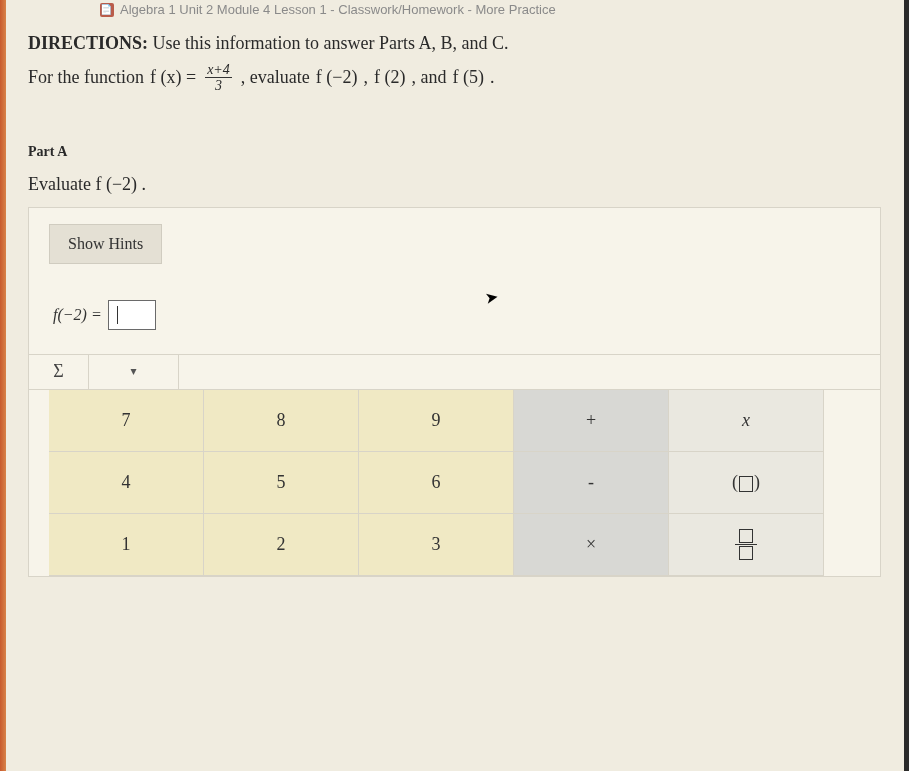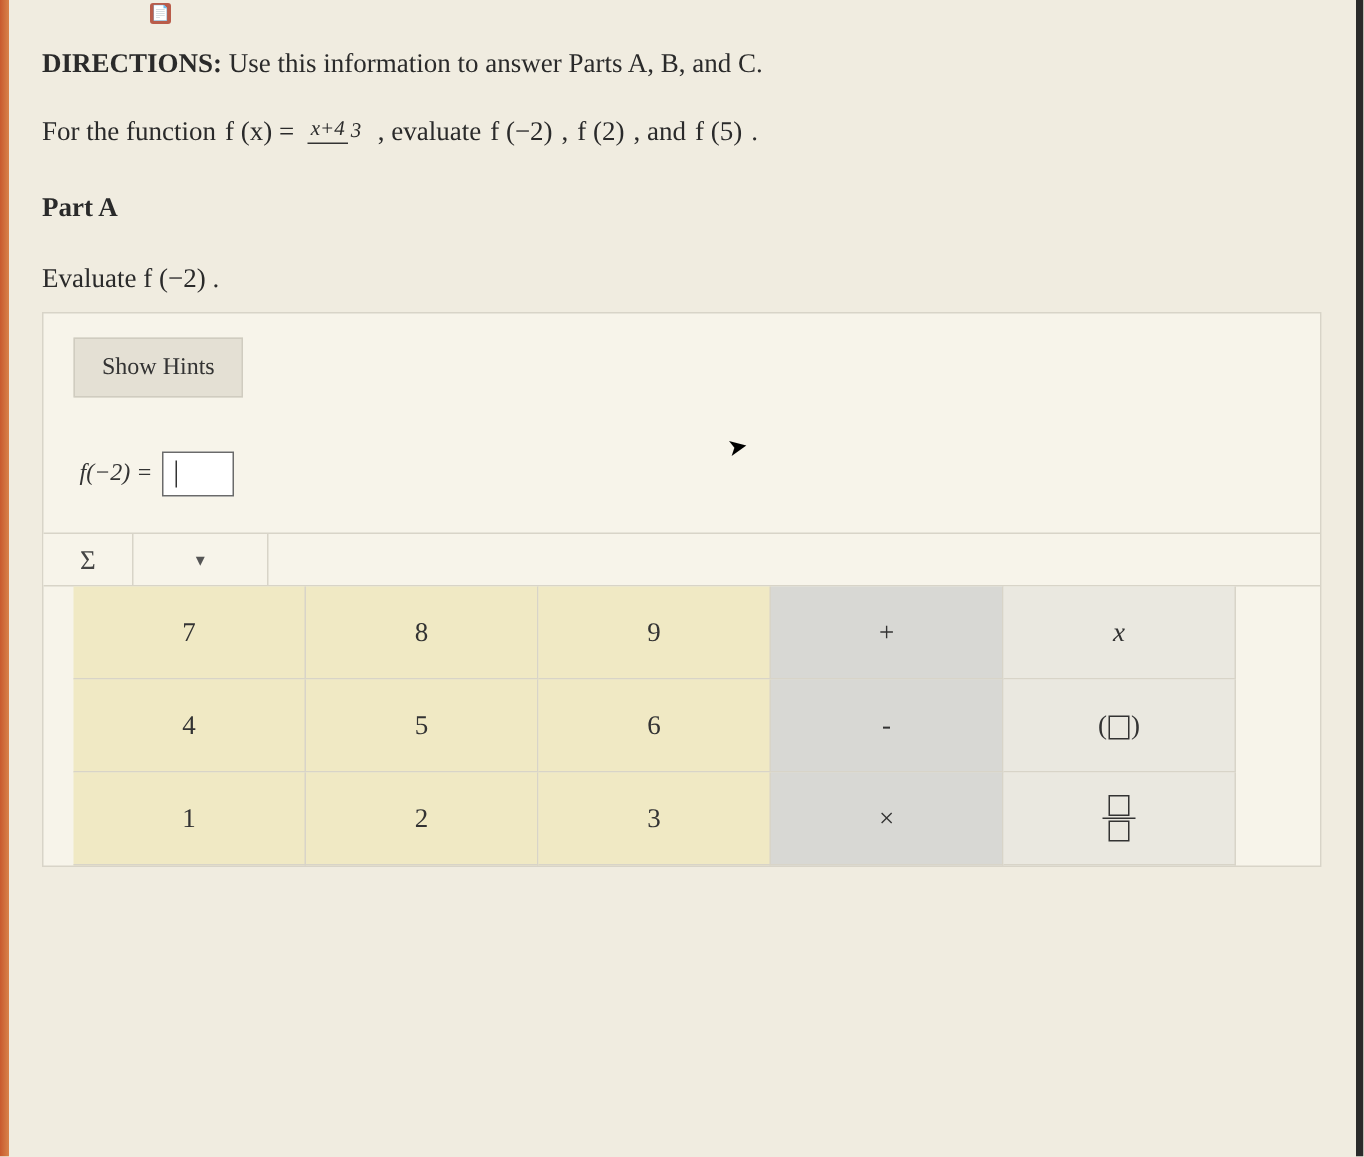--- a/index.html
+++ b/index.html
@@ -29,48 +29,48 @@
       color: #fff;
       font-size: 10px;
       border-radius: 2px;
     }
     .content {
       padding: 10px 28px 0 28px;
     }
     .directions {
       font-size: 18px;
       color: #2a2a2a;
-      margin-bottom: 24px;
+      margin-bottom: 8px;
     }
     .directions b { font-weight: bold; }
     .func-line {
       font-size: 18px;
       color: #2a2a2a;
       display: flex;
       align-items: center;
       gap: 6px;
-      margin-bottom: 30px;
+      margin-bottom: 50px;
     }
     .math { font-family: Georgia, serif; }
     .frac {
       display: inline-flex;
-      flex-direction: row;
+      flex-direction: column;
       align-items: center;
       vertical-align: middle;
       font-size: 14px;
       margin: 0 3px;
       font-style: italic;
     }
     .frac .num { border-bottom: 1px solid #333; padding: 0 2px; line-height: 1.1; }
     .frac .den { padding: 0 2px; line-height: 1.1; }
     .part-title {
       font-weight: bold;
-      font-size: 18px;
+      font-size: 14px;
       color: #2a2a2a;
-      margin-bottom: 26px;
+      margin-bottom: 14px;
     }
     .eval-line {
       font-size: 18px;
       color: #2a2a2a;
       margin-bottom: 12px;
     }
     .enter-line {
       font-size: 17px;
       color: #3a3a3a;
       margin-bottom: 18px;
@@ -213,20 +213,21 @@
     }
   </style>
 </head>
 <body>
 
 <div class="edge-left"></div>
 <div class="edge-right"></div>
 
 <div class="breadcrumb">
   <span class="icon">📄</span>
+  <span>Algebra 1 Unit 2 Module 4 Lesson 1 - Classwork/Homework - More Practice</span>
 </div>
 
 <div class="content">
 
   <p class="directions">
     <b>DIRECTIONS:</b>
     <span>Use this information to answer Parts A, B, and C.</span>
   </p>
 
   <div class="func-line">

